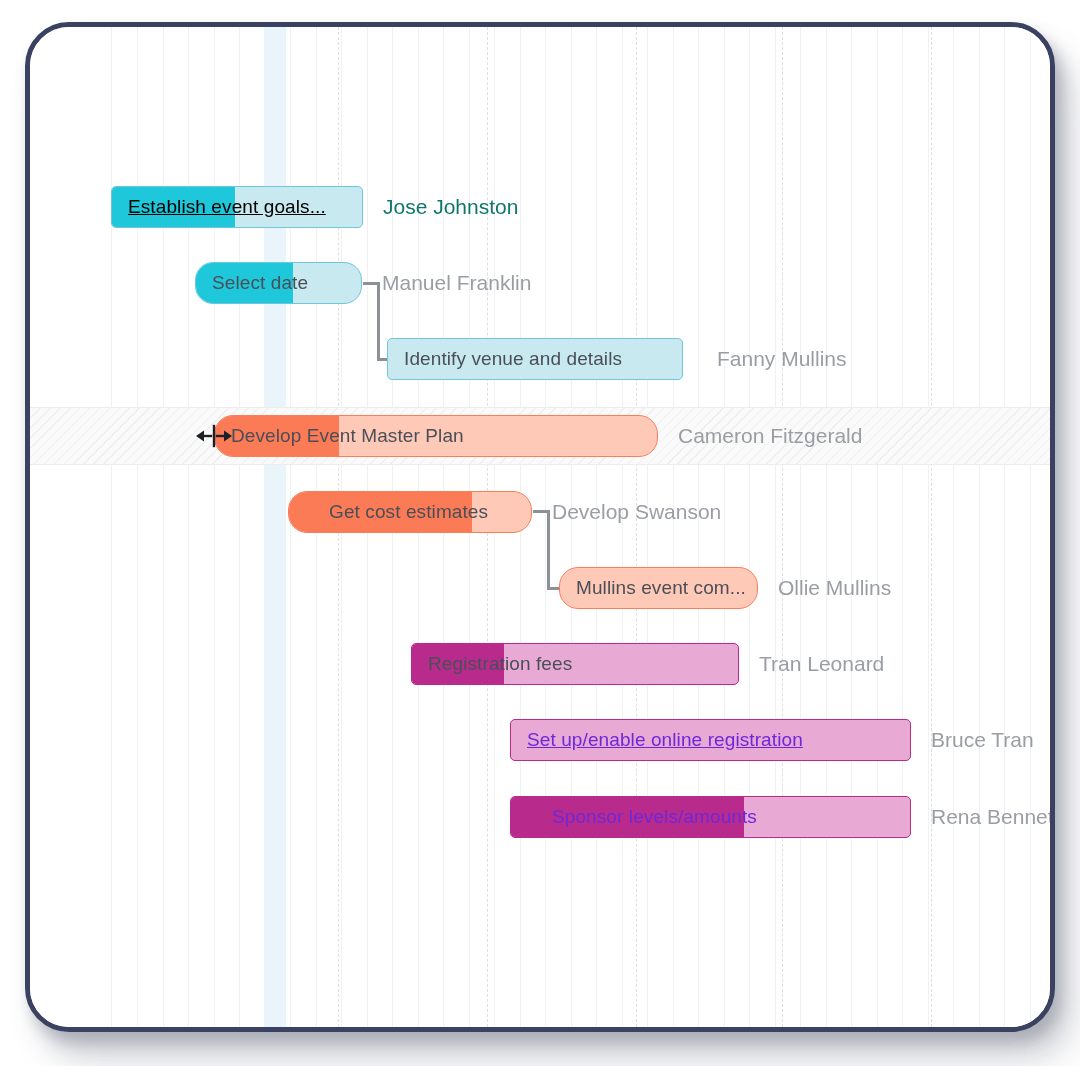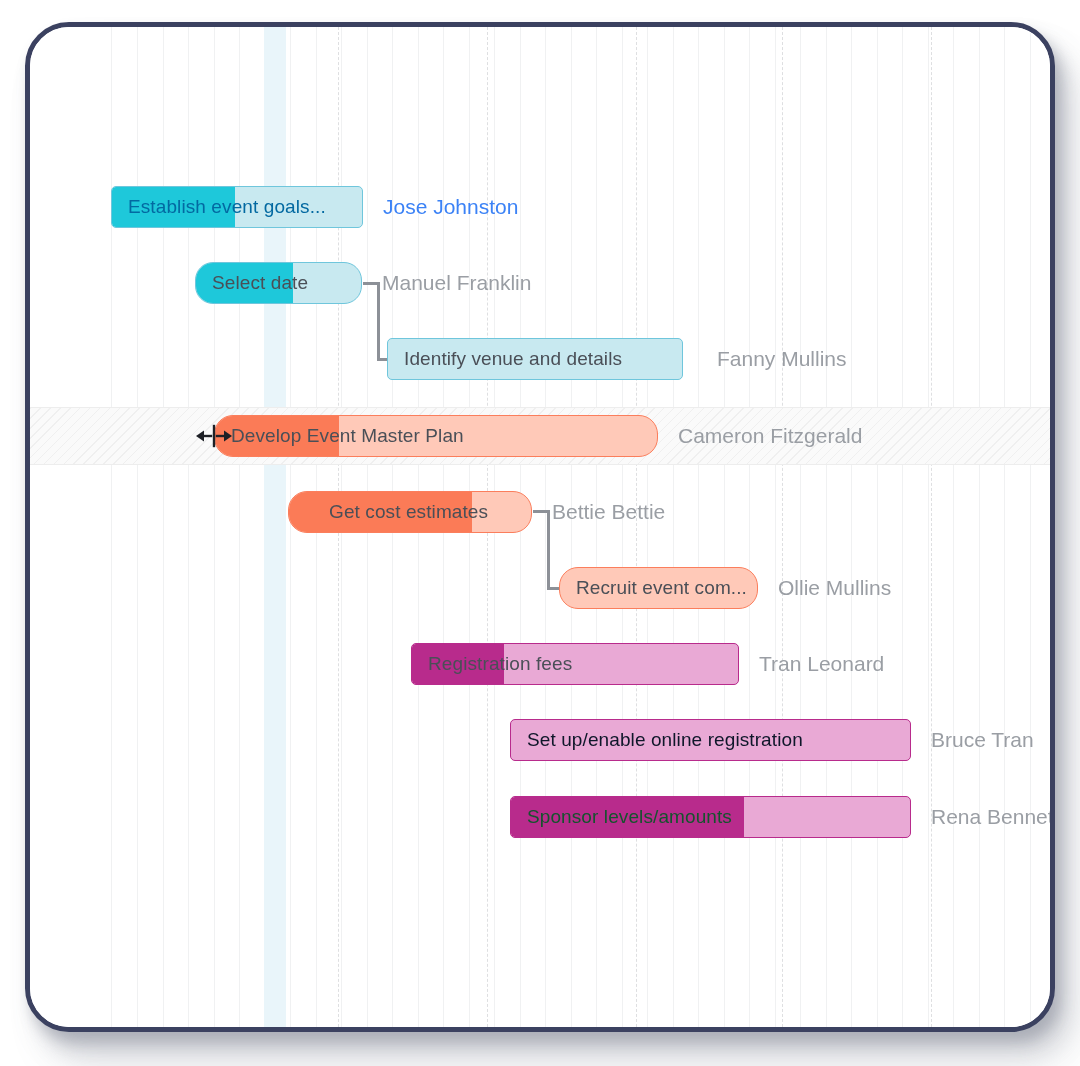--- a/index.html
+++ b/index.html
@@ -220,58 +220,58 @@
           <div class="connector">
             <div class="seg" style="left: 503px; top: 483.3px; width: 17px; height: 3px; background: rgb(140, 144, 151);"></div>
             <div class="seg" style="left: 517px; top: 483.3px; width: 3px; height: 79.2px; background: rgb(140, 144, 151);"></div>
             <div class="seg" style="left: 517px; top: 559.5px; width: 12px; height: 3px; background: rgb(140, 144, 151);"></div>
           </div>
         </div>
 
       <div id="bar-layer">
           <div class="bar theme-cyan" style="left: 81px; top: 159px; width: 252px;">
             <div class="progress" style="width: 123.48px;"></div>
-            <span class="bar-label" style="color: #0369a1;">Establish event goals...</span>
-          </div>
-          <div class="assignee" style="left: 353px; top: 159px; color: #3b82f6; text-align: right;">Jose Johnston</div>
+            <span class="bar-label" style="color: #000000; text-decoration: underline;">Establish event goals...</span>
+          </div>
+          <div class="assignee" style="left: 353px; top: 159px; color: #0f766e; text-align: right;">Jose Johnston</div>
           <div class="bar theme-cyan" style="left: 165px; top: 235.2px; width: 167px; border-radius: 18px;">
             <div class="progress" style="width: 96.86px;"></div>
             <span class="bar-label" style="color: rgb(74, 79, 87);">Select date</span>
           </div>
           <div class="assignee" style="left: 352px; top: 235.2px; color: rgb(154, 158, 164);">Manuel Franklin</div>
           <div class="bar theme-cyan" style="left: 357px; top: 311.4px; width: 296px;">
             <span class="bar-label" style="color: rgb(74, 79, 87);">Identify venue and details</span>
           </div>
           <div class="assignee" style="left: 673px; top: 311.4px; color: rgb(154, 158, 164); margin-left: 14px;">Fanny Mullins</div>
           <div class="bar theme-orange" style="left: 184px; top: 387.6px; width: 444px;">
             <div class="progress" style="width: 124.32px;"></div>
             <span class="bar-label" style="color: rgb(74, 79, 87);">Develop Event Master Plan</span>
           </div>
           <div class="assignee" style="left: 648px; top: 387.6px; color: rgb(154, 158, 164);">Cameron Fitzgerald</div>
           <div class="bar theme-orange" style="left: 258px; top: 463.8px; width: 244px; padding-left: 24px;">
             <div class="progress" style="width: 183px;"></div>
             <span class="bar-label" style="color: rgb(74, 79, 87);">Get cost estimates</span>
           </div>
-          <div class="assignee" style="left: 522px; top: 463.8px; color: rgb(154, 158, 164);">Bettie Bettie</div>
+          <div class="assignee" style="left: 522px; top: 463.8px; color: rgb(154, 158, 164);">Develop Swanson</div>
           <div class="bar theme-orange" style="left: 529px; top: 540px; width: 199px;">
-            <span class="bar-label" style="color: rgb(74, 79, 87);">Recruit event com...</span>
+            <span class="bar-label" style="color: rgb(74, 79, 87);">Mullins event com...</span>
           </div>
           <div class="assignee" style="left: 748px; top: 540px; color: rgb(154, 158, 164);">Ollie Mullins</div>
           <div class="bar theme-magenta" style="left: 381px; top: 616.2px; width: 328px;">
             <div class="progress" style="width: 91.84px;"></div>
             <span class="bar-label" style="color: rgb(74, 79, 87);">Registration fees</span>
           </div>
           <div class="assignee" style="left: 729px; top: 616.2px; color: rgb(154, 158, 164);">Tran Leonard</div>
           <div class="bar theme-magenta" style="left: 480px; top: 692.4px; width: 401px;">
-            <span class="bar-label" style="color: #0f172a;">Set up/enable online registration</span>
+            <span class="bar-label" style="color: #6d28d9; text-decoration: underline;">Set up/enable online registration</span>
           </div>
           <div class="assignee" style="left: 901px; top: 692.4px; color: rgb(154, 158, 164);">Bruce Tran</div>
           <div class="bar theme-magenta" style="left: 480px; top: 768.6px; width: 401px;">
             <div class="progress" style="width: 232.58px;"></div>
-            <span class="bar-label" style="color: #14532d;">Sponsor levels/amounts</span>
+            <span class="bar-label" style="color: #6d28d9; margin-left: 25px;">Sponsor levels/amounts</span>
           </div>
           <div class="assignee" style="left: 901px; top: 768.6px; color: rgb(154, 158, 164);">Rena Bennett</div>
         </div>
 
       <svg id="resize-cursor" viewBox="0 0 40 26" style="left: 164px; top: 395.6px;">
         <g fill="#1d2026" stroke="#1d2026" stroke-width="2.4" stroke-linecap="square">
           <line x1="7" y1="13" x2="17" y2="13"></line>
           <line x1="23" y1="13" x2="33" y2="13"></line>
           <line x1="20" y1="3" x2="20" y2="23"></line>
         </g>

